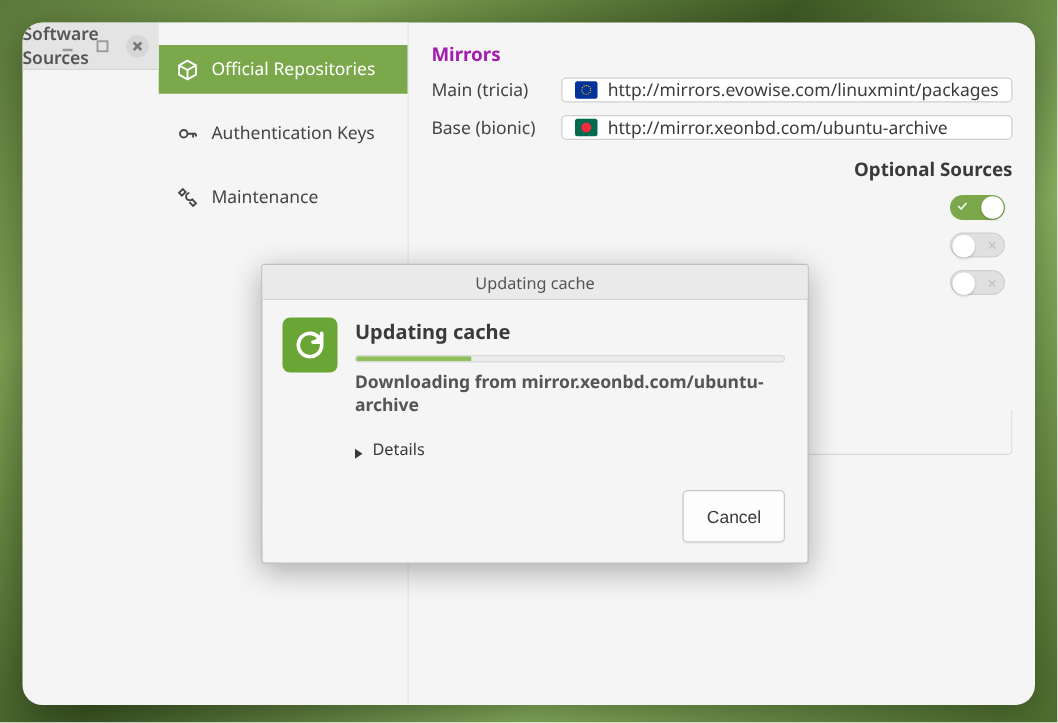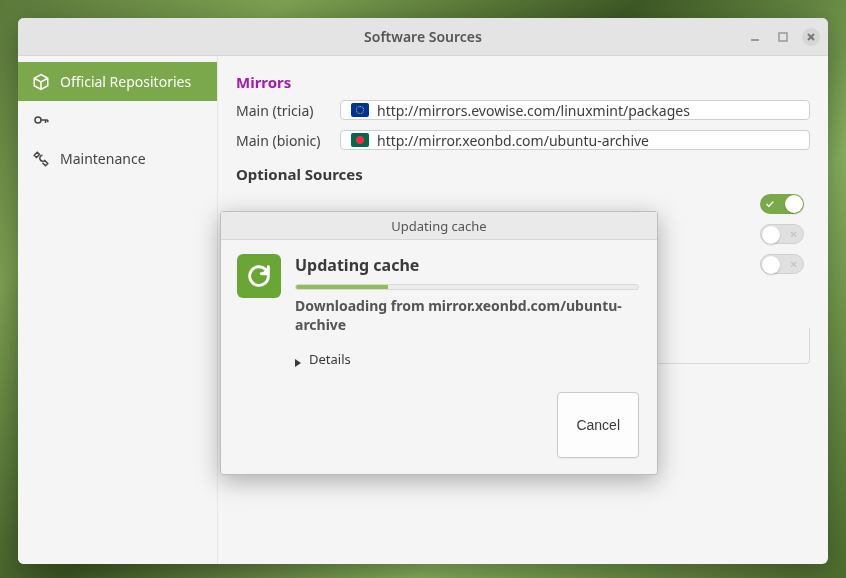--- a/index.html
+++ b/index.html
@@ -3,85 +3,85 @@
 <meta charset="utf-8">
 <style>
   * { box-sizing: border-box; margin: 0; padding: 0; }
   html, body { width: 846px; height: 578px; font-family: "Noto Sans", "Ubuntu", sans-serif; font-size: 14px; color: #3c3c3c; }
   .desktop {
     width: 846px; height: 578px; position: relative; overflow: hidden;
     background: linear-gradient(135deg,#5c7a3b 0%, #7ea353 20%, #3f5a25 45%, #8ab360 70%, #4e6e2e 100%);
   }
   .window {
     position: absolute; left: 18px; top: 18px; width: 810px; height: 546px;
-    background: #f5f5f5; border-radius: 6px; box-shadow: 0 8px 32px rgba(0,0,0,0.35);
-    display: flex; flex-direction: column; overflow: hidden;
+    background: #f5f5f5; border-radius: 16px; box-shadow: 0 8px 32px rgba(0,0,0,0.35);
+    display: flex; overflow: hidden;
   }
   .titlebar {
     height: 38px; background: #e4e4e4; display: flex; align-items: center; justify-content: center;
     position: relative; border-bottom: 1px solid #d6d6d6;
   }
   .titlebar .title { font-weight: 600; color: #555; font-size: 14px;}
   .titlebar .controls { position: absolute; right: 8px; top: 0; height: 38px; display: flex; align-items: center; gap: 10px;}
   .ctrl { width: 18px; height: 18px; display:flex; align-items:center; justify-content:center; color:#999; cursor:pointer; border-radius:50%; }
   .ctrl.close { background:#d6d6d6; }
   .ctrl svg { width: 12px; height:12px; }
   .body { flex:1; display:flex; }
   .sidebar { width: 200px; background:#f5f5f5; border-right:1px solid #e6e6e6; padding-top:6px;}
   .sidebar-item {
-    display:flex; align-items:center; gap:10px; padding: 10px 14px; cursor:pointer; color:#444;
+    display:flex; align-items:center; gap:10px; padding: 10px 14px; cursor:pointer; color:#444;margin-top:12px;
   }
   .sidebar-item.active { background:#7aa84a; color:#fff; }
   .sidebar-item .icon { width:18px; height:18px; display:flex; align-items:center; justify-content:center; flex-shrink:0;}
   .sidebar-item .icon svg { width:18px; height:18px; }
   .content { flex:1; padding: 16px 18px; overflow:auto; }
   .section-title { font-weight:700; font-size:15px; margin-bottom: 8px; color:#a21caf;}
   .field-row { display:flex; align-items:center; gap:14px; margin-bottom:10px; }
   .field-label { width: 90px; color:#444; }
   .mirror-input {
     flex:1; display:flex; align-items:center; gap:8px;
     background:#fff; border:1px solid #cfcfcf; border-radius:4px; padding:6px 10px; height:20px;
   }
   .mirror-flag { width:18px; height:14px; border-radius:2px; background:#2a6bd4; position:relative; flex-shrink:0;}
   .mirror-flag.bd { background: linear-gradient(90deg,#006a4e 50%, #006a4e 50%); }
   .mirror-flag.bd::after { content:""; position:absolute; left:5px; top:3px; width:8px; height:8px; background:#f42a41; border-radius:50%;}
   .mirror-flag.eu { background:#003399; }
   .mirror-flag.eu::after { content:""; position:absolute; left:5px; top:3px; width:8px; height:8px; border:1px dotted #fc0; border-radius:50%; box-sizing:border-box;}
-  .optional-title { font-weight:700; font-size:15px; margin:14px 0 10px; color:#3a3a3a;}
+  .optional-title { font-weight:700; font-size:15px; margin:14px 0 10px; color:#3a3a3a;text-align:right;}
   .opt-row { display:flex; align-items:center; justify-content:flex-end; margin-bottom:10px; padding-right:6px;}
   .toggle { width:44px; height:20px; border-radius:12px; position:relative; cursor:pointer; }
   .toggle.on { background:#7aa84a; }
   .toggle.off { background:#e0e0e0; border:1px solid #d0d0d0;}
   .toggle .knob { position:absolute; width:18px; height:18px; background:#fff; border-radius:50%; top:1px; box-shadow:0 1px 2px rgba(0,0,0,.2);}
   .toggle.on .knob { right:1px; display:flex; align-items:center; justify-content:center;}
   .toggle.off .knob { left:1px; }
   .toggle.on::before { content:"✓"; position:absolute; left:6px; top:2px; color:#fff; font-size:11px; font-weight:bold;}
   .toggle.off::after { content:"✕"; position:absolute; right:5px; top:2px; color:#bfbfbf; font-size:10px; }
 
   
   .dialog {
-    position:absolute; left:220px; top:211px; width:438px;
+    position:absolute; left:209px; top:211px; width:438px;
     background:#f5f5f5; border:1px solid #bdbdbd; box-shadow: 0 6px 24px rgba(0,0,0,0.3);
     border-radius: 3px;
   }
   .dialog-title { height:28px; background:#eaeaea; border-bottom:1px solid #d6d6d6; display:flex; align-items:center; justify-content:center; font-size:13px; color:#555;}
   .dialog-body { padding: 14px 18px 14px 16px; }
   .dialog-top { display:flex; gap:14px; align-items:flex-start;}
   .update-icon { width:44px; height:44px; background:#6aa636; border-radius:6px; display:flex; align-items:center; justify-content:center; flex-shrink:0;}
   .update-icon svg { width:28px; height:28px; }
   .dialog-main { flex:1; }
   .dialog-heading { font-weight:700; font-size:16px; color:#3a3a3a; margin-bottom:8px;}
   .progress { width:100%; height:6px; background:#ececec; border:1px solid #d9d9d9; border-radius:3px; overflow:hidden; margin-bottom:6px;}
   .progress .bar { height:100%; background:#8fbf5a; width:27%; }
   .dl-text { font-size:14px; color:#555;font-weight:bold; }
   .details-row { display:flex; align-items:flex-end; gap:6px; margin-top:16px; cursor:pointer; color:#3a3a3a; font-size:13px; padding-left:56px;}
   .details-row svg { width:10px; height:10px; }
   .dialog-footer { display:flex; justify-content:flex-end; padding:10px 18px 16px;}
   .btn {
-    background:#fdfdfd; border:1px solid #c9c9c9; border-radius:4px; padding:24px 18px; cursor:pointer; font-size:14px; color:#3a3a3a;
+    background:#fdfdfd; border:1px solid #c9c9c9; border-radius:4px; padding:12px 18px; cursor:pointer; font-size:14px; color:#3a3a3a;
     box-shadow: 0 1px 1px rgba(0,0,0,.04);
   }
   .ghost-box {
     position:absolute; right:18px; bottom:200px; width:510px; height:36px;
     border:1px solid #d9d9d9; border-radius:4px; border-top:none; border-left:none;
     border-top-right-radius:0; border-top-left-radius:0;
     pointer-events:none;
   }
 </style>
 </head>
@@ -124,20 +124,21 @@
         </div>
         <div class="sidebar-item">
           <span class="icon">
               <svg viewBox="0 0 24 24" fill="none" stroke="#444" stroke-width="2">
                 <circle cx="8" cy="12" r="4"></circle>
                 <line x1="12" y1="12" x2="21" y2="12"></line>
                 <line x1="18" y1="12" x2="18" y2="16"></line>
                 <line x1="21" y1="12" x2="21" y2="15"></line>
               </svg>
             </span>
+          <span>Authentication Keys</span>
         </div>
         <div class="sidebar-item">
           <span class="icon">
               <svg viewBox="0 0 24 24" fill="none" stroke="#444" stroke-width="2">
                 <path d="M14 7 a4 4 0 1 0 3 7 L21 18 L18 21 L14 17"></path>
                 <path d="M7 3 L10 6 L6 10 L3 7 Z"></path>
               </svg>
             </span>
           <span>Maintenance</span>
         </div>
@@ -148,21 +149,21 @@
 
         <div class="field-row">
           <div class="field-label">Main (tricia)</div>
           <div class="mirror-input">
             <span class="mirror-flag eu"></span>
             <span>http://mirrors.evowise.com/linuxmint/packages</span>
           </div>
         </div>
 
         <div class="field-row">
-          <div class="field-label">Main (bionic)</div>
+          <div class="field-label">Base (bionic)</div>
           <div class="mirror-input">
             <span class="mirror-flag bd"></span>
             <span>http://mirror.xeonbd.com/ubuntu-archive</span>
           </div>
         </div>
 
         <div class="optional-title">Optional Sources</div>
 
         <div class="opt-row">
           <div class="toggle on">

